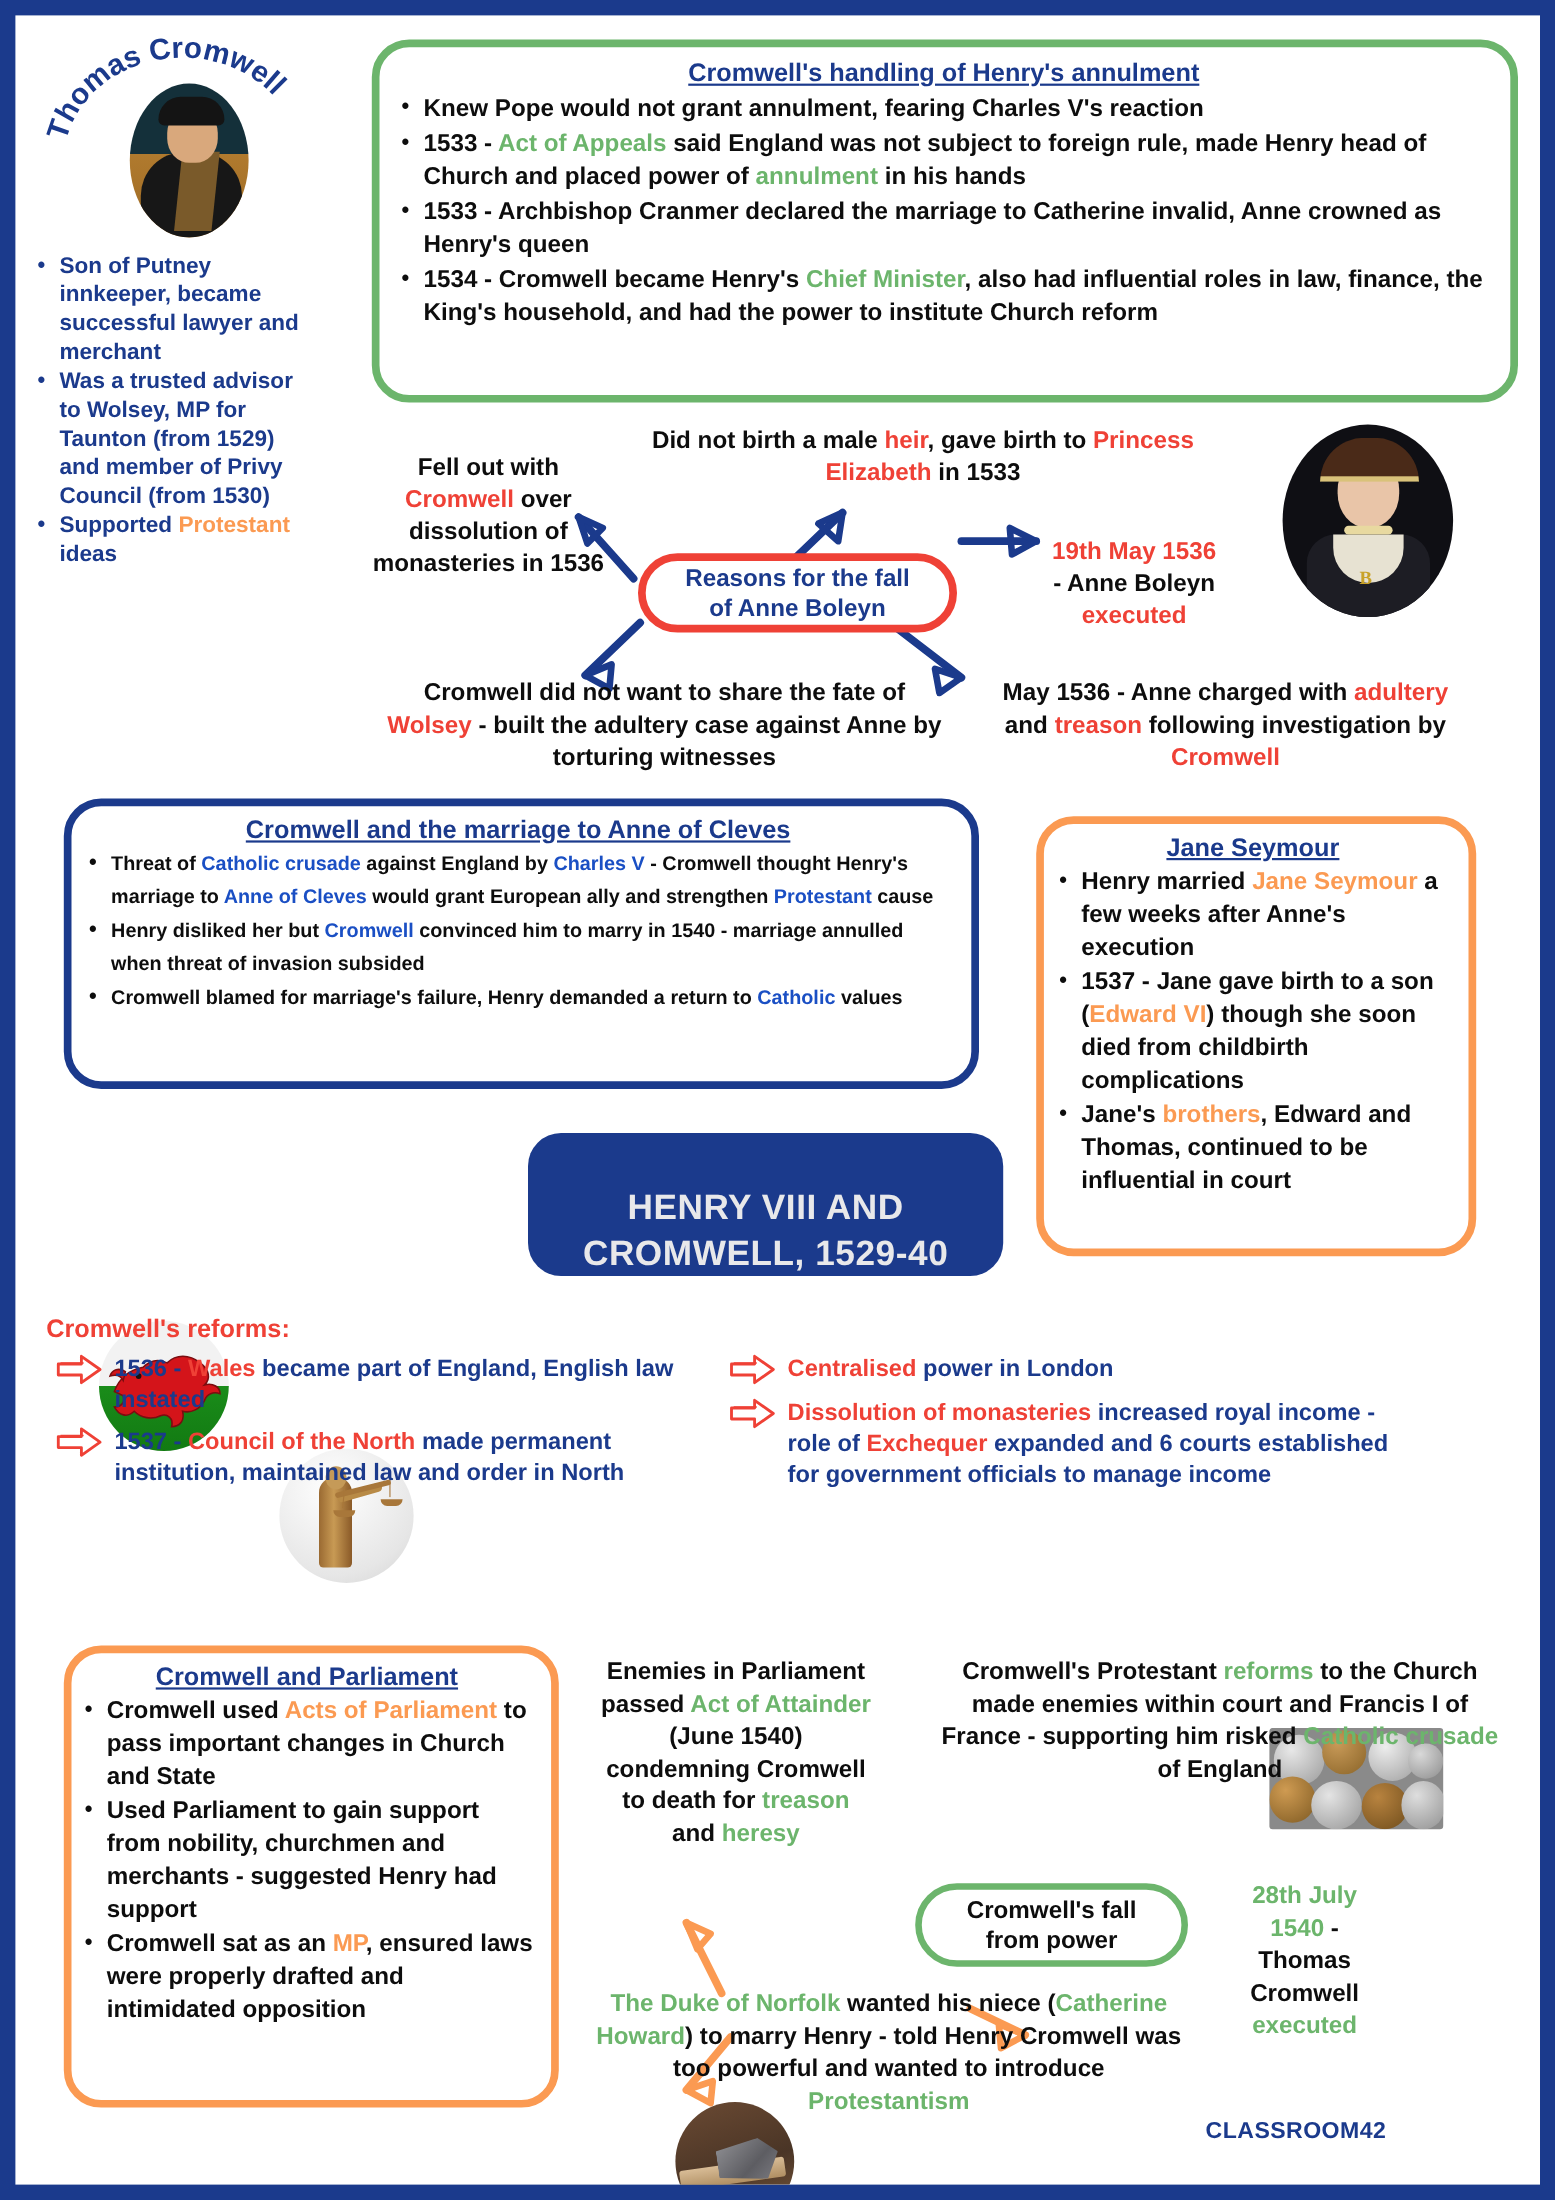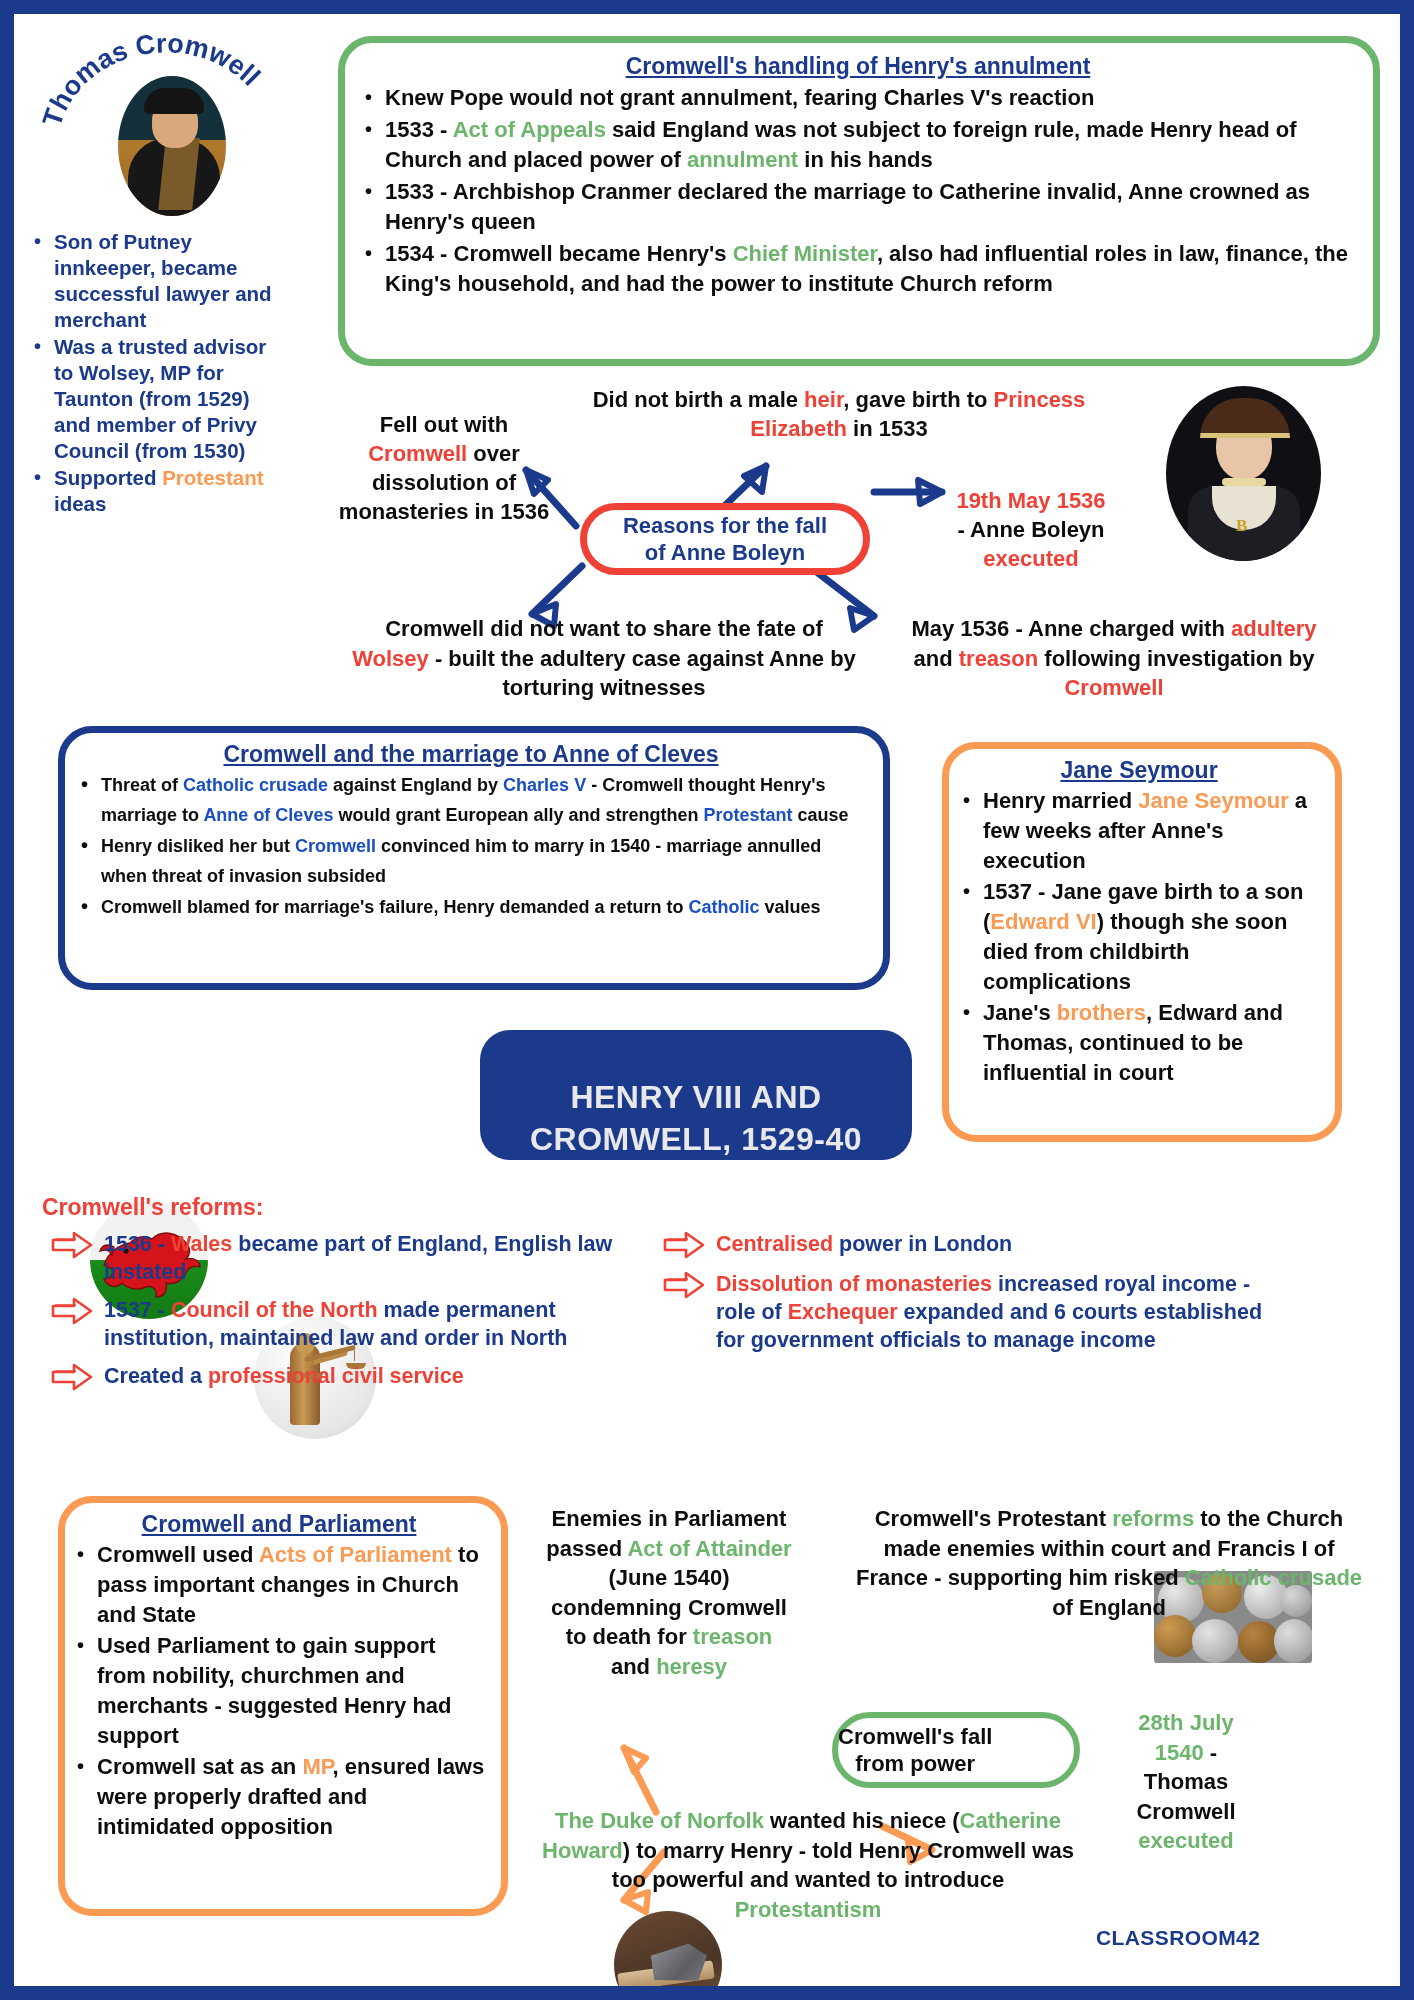--- a/index.html
+++ b/index.html
@@ -193,21 +193,21 @@
     letter-spacing: .5px;
   }
 
   .oval-red {
     border: 7px solid #ef4136; border-radius: 46px;
     background: #fff; display: flex; align-items: center; justify-content: center;
     text-align: center;
   }
   .oval-green {
     border: 6px solid #6cb56c; border-radius: 46px;
-    background: #fff; display: flex; align-items: center; 
+    background: #fff; display: flex; align-items: center; justify-content: center;
     text-align: center;
   }
 
   .arc-title { position: absolute; width: 250px; height: 120px; }
   .arc-title text { font-family: "Liberation Sans", sans-serif; }
 </style>
 </head>
 <body>
 
 <div id="sheet">
@@ -401,29 +401,20 @@
     <div style="display:flex; gap:10px; margin-bottom:10px;">
       <svg class="reform-arrow" viewBox="0 0 44 30">
         <path d="M3,10 L24,10 L24,3 L41,15 L24,27 L24,20 L3,20 Z" fill="none" stroke="#ef4136" stroke-width="2.6" stroke-linejoin="round"></path>
         <path d="M5,9 L26,9" stroke="#ef4136" stroke-width="1.4"></path>
       </svg>
       <div style="font-size:21.5px; line-height:28px; font-weight:bold; color:#1b3a8c;">
         1537 - <span class="c-red">Council of the North</span> made permanent institution, maintained law and order in North
       </div>
     </div>
 
-    <div style="display:flex; gap:10px;">
-      <svg class="reform-arrow" viewBox="0 0 44 30">
-        <path d="M3,10 L24,10 L24,3 L41,15 L24,27 L24,20 L3,20 Z" fill="none" stroke="#ef4136" stroke-width="2.6" stroke-linejoin="round"></path>
-        <path d="M5,9 L26,9" stroke="#ef4136" stroke-width="1.4"></path>
-      </svg>
-      <div style="font-size:21.5px; line-height:28px; font-weight:bold; color:#1b3a8c;">
-        Created a <span class="c-red">professional civil service</span>
-      </div>
-    </div>
   </div>
 
   <div class="abs" style="left:648px; top:1216px; width:620px;">
 
     <div style="display:flex; gap:10px; margin-bottom:10px;">
       <svg class="reform-arrow" viewBox="0 0 44 30">
         <path d="M3,10 L24,10 L24,3 L41,15 L24,27 L24,20 L3,20 Z" fill="none" stroke="#ef4136" stroke-width="2.6" stroke-linejoin="round"></path>
         <path d="M5,9 L26,9" stroke="#ef4136" stroke-width="1.4"></path>
       </svg>
       <div style="font-size:21.5px; line-height:28px; font-weight:bold; color:#1b3a8c;">

